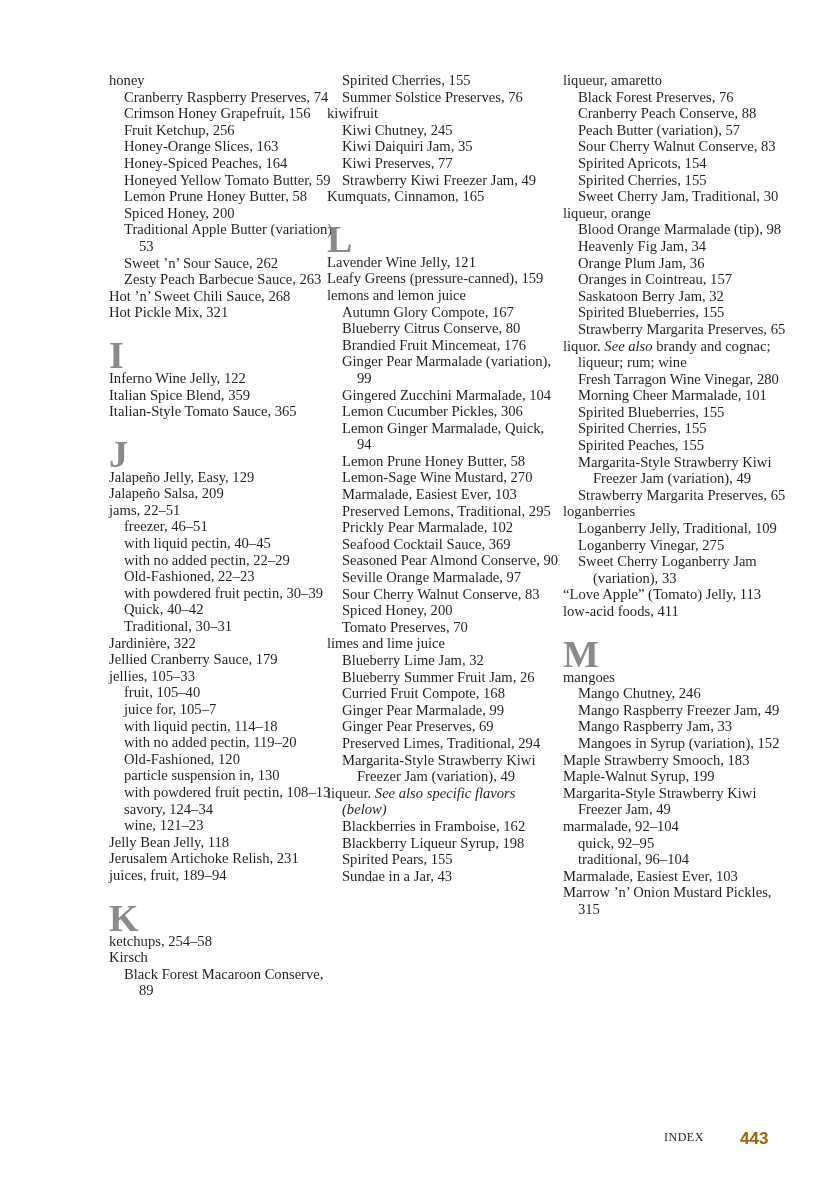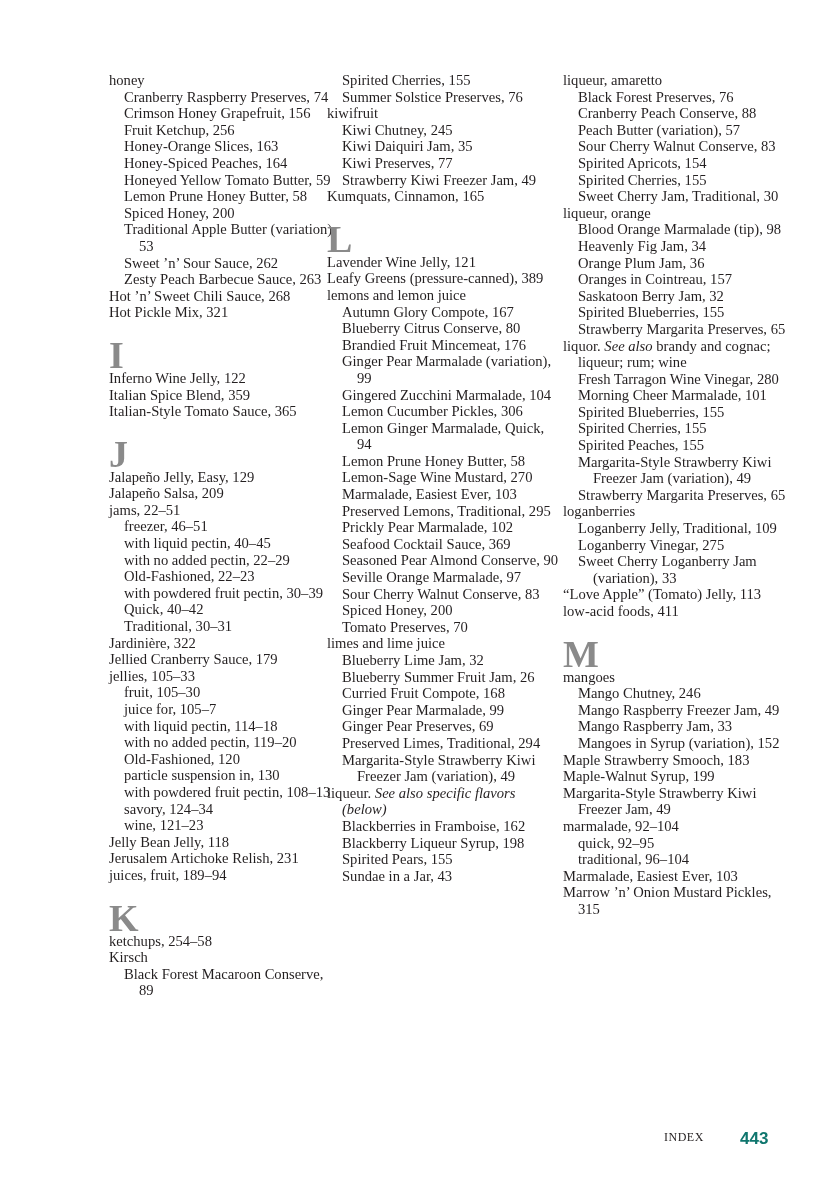--- a/index.html
+++ b/index.html
@@ -10,21 +10,21 @@
   .col2 { left:327px; }
   .col3 { left:563px; }
   .e { display:block; white-space:normal; }
   .l0 { padding-left:15px; text-indent:-15px; }
   .l1 { padding-left:30px; text-indent:-15px; }
   .letter { display:block; font-weight:bold; color:#8a8a8a; font-size:38px; line-height:34px;
             height:34px; margin-top:17px; margin-bottom:-2px; }
   .i { font-style:italic; }
   .footer { position:absolute; top:1130px; left:664px; font-size:12px; letter-spacing:0.5px; color:#231f20; }
   .pagenum { position:absolute; top:1129px; left:740px; font-family:"Liberation Sans", "DejaVu Sans", sans-serif;
-             font-weight:bold; font-size:17px; color:#0f766e; }
+             font-weight:bold; font-size:17px; color:#a16207; }
 </style>
 </head>
 <body>
 
 <div class="col col1">
     <span class="e l0"><span>honey</span></span>
     <span class="e l1"><span>Cranberry Raspberry Preserves, 74</span></span>
     <span class="e l1"><span>Crimson Honey Grapefruit, 156</span></span>
     <span class="e l1"><span>Fruit Ketchup, 256</span></span>
     <span class="e l1"><span>Honey-Orange Slices, 163</span></span>
@@ -48,21 +48,21 @@
     <span class="e l1"><span>freezer, 46–51</span></span>
     <span class="e l1"><span>with liquid pectin, 40–45</span></span>
     <span class="e l1"><span>with no added pectin, 22–29</span></span>
     <span class="e l1"><span>Old-Fashioned, 22–23</span></span>
     <span class="e l1"><span>with powdered fruit pectin, 30–39</span></span>
     <span class="e l1"><span>Quick, 40–42</span></span>
     <span class="e l1"><span>Traditional, 30–31</span></span>
     <span class="e l0"><span>Jardinière, 322</span></span>
     <span class="e l0"><span>Jellied Cranberry Sauce, 179</span></span>
     <span class="e l0"><span>jellies, 105–33</span></span>
-    <span class="e l1"><span>fruit, 105–30</span></span>
+    <span class="e l1"><span>fruit, 105–40</span></span>
     <span class="e l1"><span>juice for, 105–7</span></span>
     <span class="e l1"><span>with liquid pectin, 114–18</span></span>
     <span class="e l1"><span>with no added pectin, 119–20</span></span>
     <span class="e l1"><span>Old-Fashioned, 120</span></span>
     <span class="e l1"><span>particle suspension in, 130</span></span>
     <span class="e l1"><span>with powdered fruit pectin, 108–13</span></span>
     <span class="e l1"><span>savory, 124–34</span></span>
     <span class="e l1"><span>wine, 121–23</span></span>
     <span class="e l0"><span>Jelly Bean Jelly, 118</span></span>
     <span class="e l0"><span>Jerusalem Artichoke Relish, 231</span></span>
@@ -76,21 +76,21 @@
     <span class="e l1"><span>Spirited Cherries, 155</span></span>
     <span class="e l1"><span>Summer Solstice Preserves, 76</span></span>
     <span class="e l0"><span>kiwifruit</span></span>
     <span class="e l1"><span>Kiwi Chutney, 245</span></span>
     <span class="e l1"><span>Kiwi Daiquiri Jam, 35</span></span>
     <span class="e l1"><span>Kiwi Preserves, 77</span></span>
     <span class="e l1"><span>Strawberry Kiwi Freezer Jam, 49</span></span>
     <span class="e l0"><span>Kumquats, Cinnamon, 165</span></span>
     <span class="letter">L</span>
     <span class="e l0"><span>Lavender Wine Jelly, 121</span></span>
-    <span class="e l0"><span>Leafy Greens (pressure-canned), 389</span></span>
+    <span class="e l0"><span>Leafy Greens (pressure-canned), 159</span></span>
     <span class="e l0"><span>lemons and lemon juice</span></span>
     <span class="e l1"><span>Autumn Glory Compote, 167</span></span>
     <span class="e l1"><span>Blueberry Citrus Conserve, 80</span></span>
     <span class="e l1"><span>Brandied Fruit Mincemeat, 176</span></span>
     <span class="e l1"><span>Ginger Pear Marmalade (variation), 99</span></span>
     <span class="e l1"><span>Gingered Zucchini Marmalade, 104</span></span>
     <span class="e l1"><span>Lemon Cucumber Pickles, 306</span></span>
     <span class="e l1"><span>Lemon Ginger Marmalade, Quick, 94</span></span>
     <span class="e l1"><span>Lemon Prune Honey Butter, 58</span></span>
     <span class="e l1"><span>Lemon-Sage Wine Mustard, 270</span></span>

